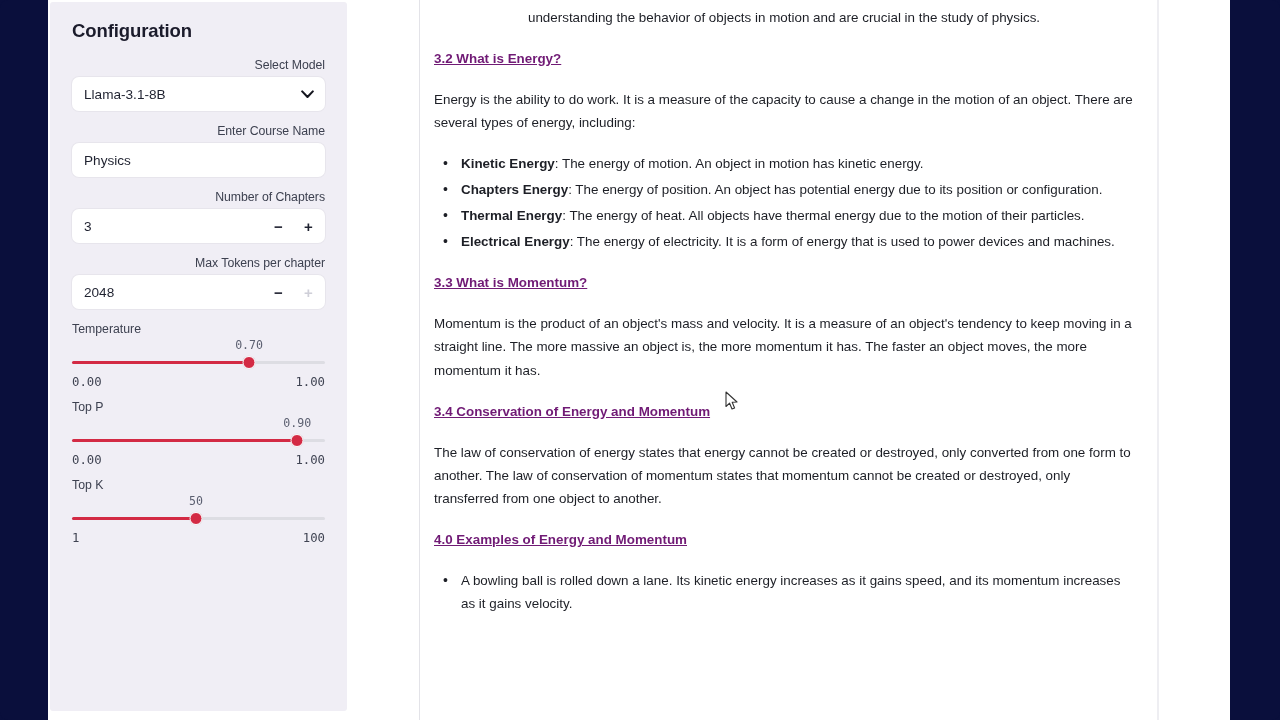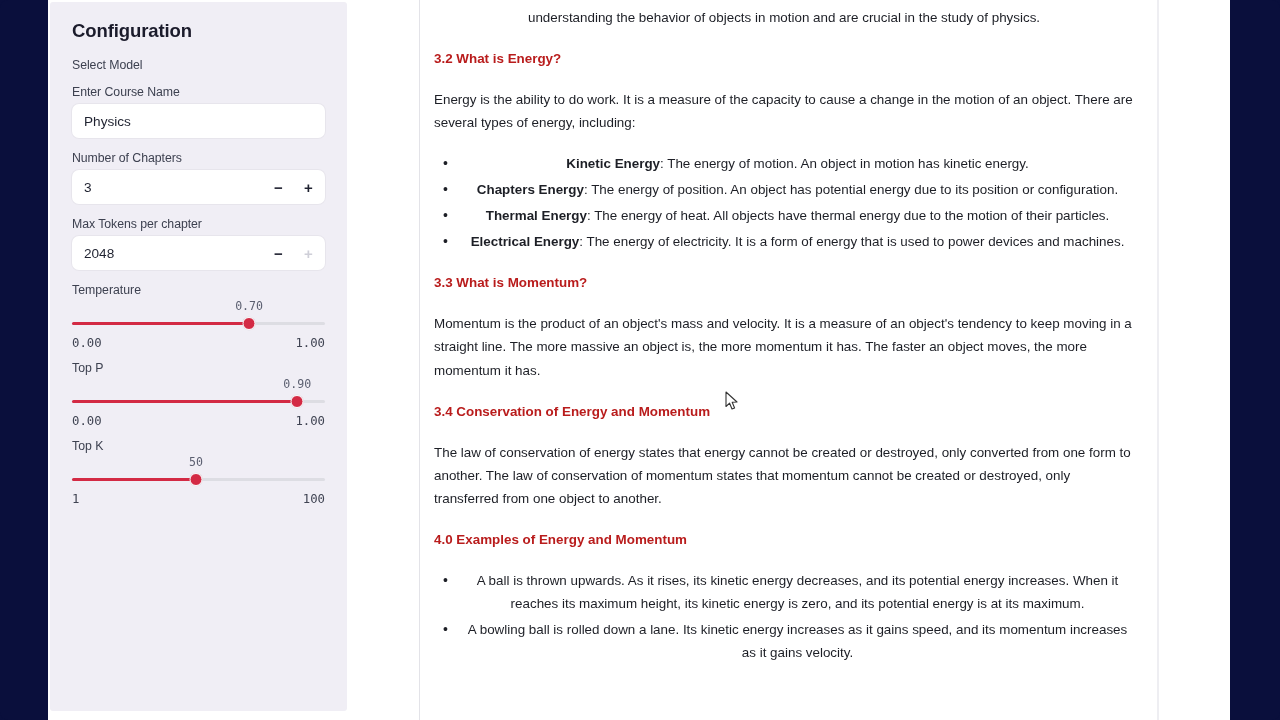--- a/index.html
+++ b/index.html
@@ -46,20 +46,21 @@
     margin-bottom: 16px;
   }
 
   .field { margin-bottom: 13px; }
 
   .field-label {
     font-size: 12.3px;
     color: #3d4150;
     margin-bottom: 5px;
     letter-spacing: -0.05px;
+    text-align: right;
   }
 
   .control {
     position: relative;
     height: 34px;
     background: #ffffff;
     border-radius: 7px;
     display: flex;
     align-items: center;
     padding: 0 12px;
@@ -179,32 +180,32 @@
     color: #1d1f26;
     font-size: 13.4px;
     line-height: 1.72;
   }
   .doc p { margin: 0 0 18px 0; }
   .doc p.first { margin-top: 6px; text-align: center; }
   .doc h4 {
     font-size: 13.4px;
     font-weight: bold;
     margin: 0 0 18px 0;
-    color: #b91c1c;
+    color: #701a75;
+    text-decoration: underline;
   }
   .doc ul {
     list-style: none;
     margin: 0 0 18px 0;
     padding: 0;
   }
   .doc li {
     position: relative;
     padding-left: 27px;
     margin-bottom: 3px;
-    text-align: center;
   }
   .doc li::before {
     content: "•";
     position: absolute;
     left: 9px;
     top: -1px;
     font-size: 14px;
     color: #1d1f26;
   }
   .doc b { font-weight: bold; }
@@ -229,20 +230,28 @@
 <body>
 
 <div id="root">
   <div class="app-surface">
 
     <div class="sidebar">
       <div class="panel-title">Configuration</div>
       <div id="fields-host">
           <div class="field">
             <div class="field-label">Select Model</div>
+            <div class="control">
+              <span class="value">Llama-3.1-8B</span>
+              <span class="chevron">
+                <svg width="13" height="9" viewBox="0 0 13 9">
+                  <path d="M1.2,1.4 L6.5,7 L11.8,1.4" fill="none" stroke="#15161f" stroke-width="2.1" stroke-linecap="round" stroke-linejoin="round"></path>
+                </svg>
+              </span>
+            </div>
           </div>
           <div class="field">
             <div class="field-label">Enter Course Name</div>
             <div class="control">
               <span class="value">Physics</span>
             </div>
           </div>
           <div class="field">
             <div class="field-label">Number of Chapters</div>
             <div class="control">
@@ -324,21 +333,20 @@
             <li><b>Chapters Energy</b><span>: The energy of position. An object has potential energy due to its position or configuration.</span></li>
             <li><b>Thermal Energy</b><span>: The energy of heat. All objects have thermal energy due to the motion of their particles.</span></li>
             <li><b>Electrical Energy</b><span>: The energy of electricity. It is a form of energy that is used to power devices and machines.</span></li>
           </ul>
           <h4>3.3 What is Momentum?</h4>
           <p>Momentum is the product of an object's mass and velocity. It is a measure of an object's tendency to keep moving in a straight line. The more massive an object is, the more momentum it has. The faster an object moves, the more momentum it has.</p>
           <h4>3.4 Conservation of Energy and Momentum</h4>
           <p>The law of conservation of energy states that energy cannot be created or destroyed, only converted from one form to another. The law of conservation of momentum states that momentum cannot be created or destroyed, only transferred from one object to another.</p>
           <h4>4.0 Examples of Energy and Momentum</h4>
           <ul>
-            <li><span>A ball is thrown upwards. As it rises, its kinetic energy decreases, and its potential energy increases. When it reaches its maximum height, its kinetic energy is zero, and its potential energy is at its maximum.</span></li>
             <li><span>A bowling ball is rolled down a lane. Its kinetic energy increases as it gains speed, and its momentum increases as it gains velocity.</span></li>
           </ul>
         </div>
     </div>
     <div class="edge-line"></div>
 
     <div class="cursor">
       <svg width="14" height="20" viewBox="0 0 14 20">
         <path d="M1,1 L1,15.5 L4.6,12.2 L7,18 L9.6,17 L7.2,11.3 L12,11 Z" fill="#ffffff" stroke="#333333" stroke-width="1.1" stroke-linejoin="round"></path>
       </svg>

